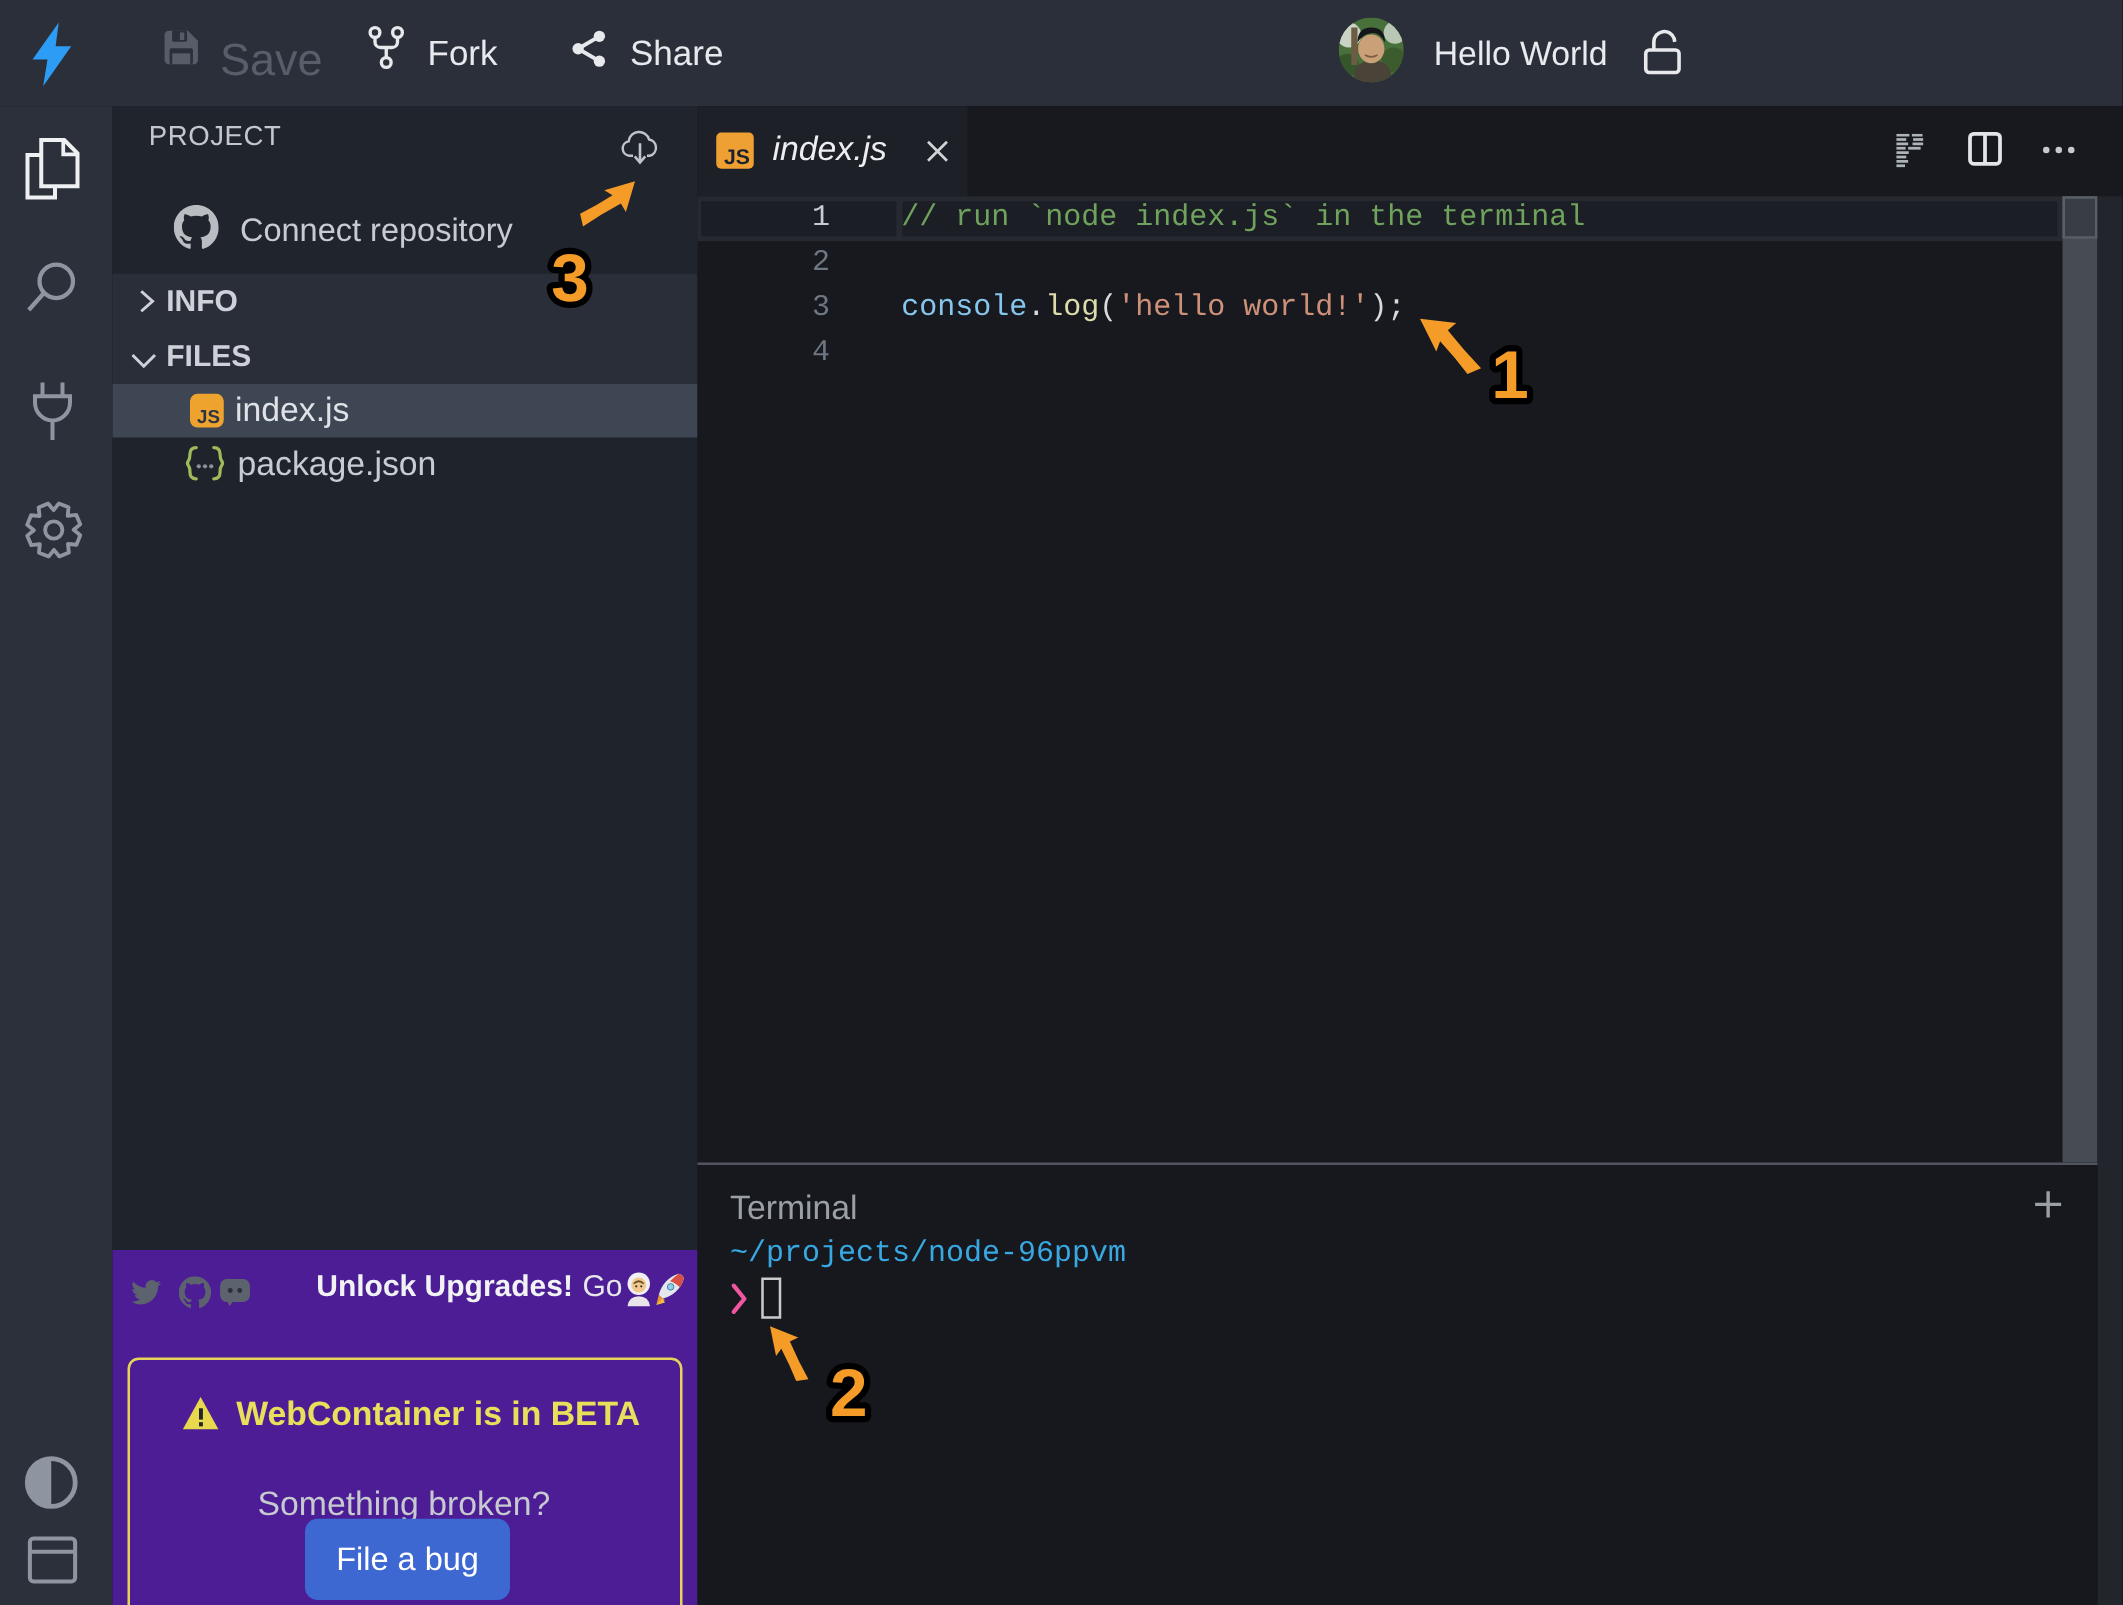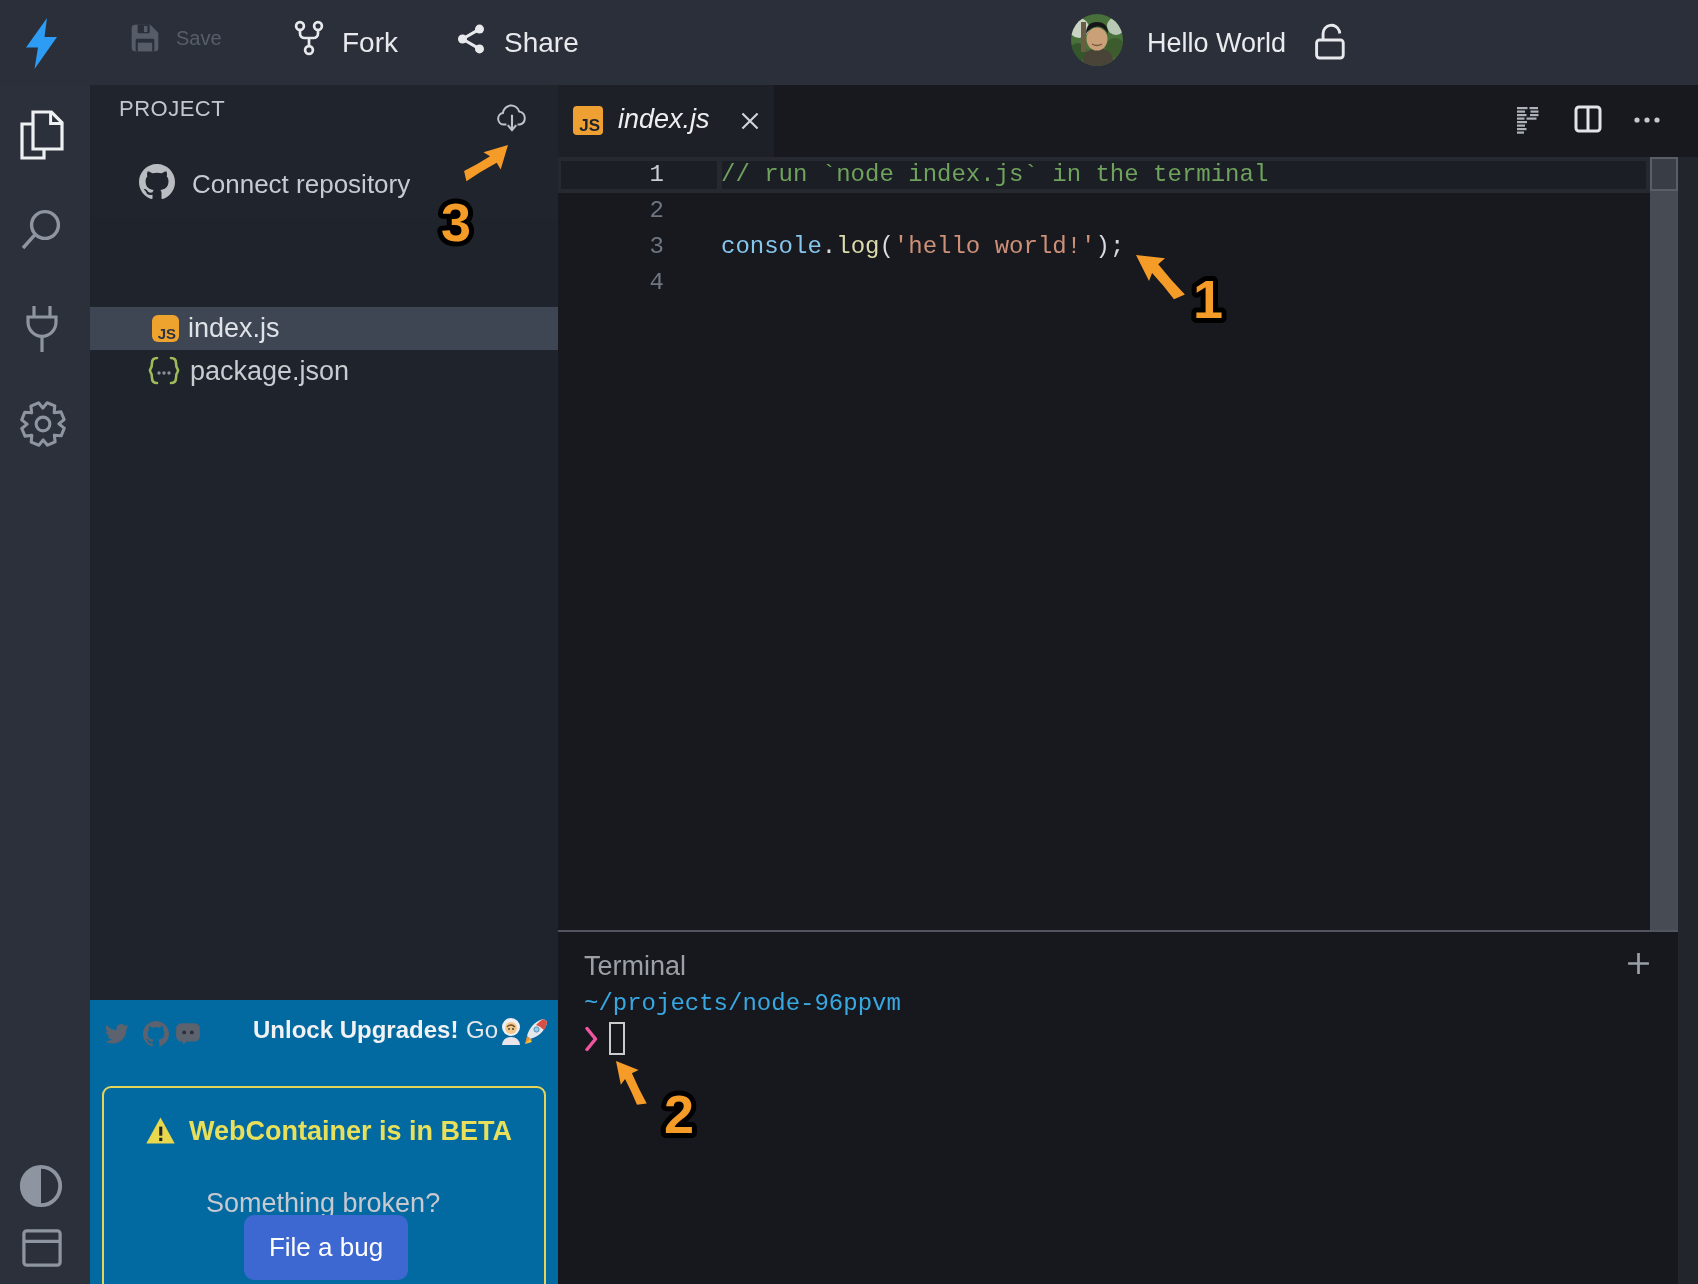--- a/index.html
+++ b/index.html
@@ -17,21 +17,21 @@
     <path d="M22 0 L1 29.5 H13 L9.5 51 L32 19 H19.5 Z" fill="#2d9cf4"></path>
   </svg>
 
   <svg class="abs" style="left:129px;top:22px;" width="32" height="32" viewBox="0 0 24 24">
     <path d="M4.5 2 H16 L22 8 V19.5 A2.5 2.5 0 0 1 19.5 22 H4.5 A2.5 2.5 0 0 1 2 19.5 V4.5 A2.5 2.5 0 0 1 4.5 2 Z" fill="#565d68"></path>
     <rect x="6.5" y="2" width="9" height="6.5" rx="0.8" fill="#2b2f39"></rect>
     <rect x="11.2" y="3" width="2.6" height="4.5" fill="#565d68"></rect>
     <rect x="5" y="12.5" width="14" height="9.5" rx="1" fill="#2b2f39"></rect>
     <rect x="6.6" y="15.5" width="10.8" height="6.5" fill="#565d68"></rect>
   </svg>
-  <div class="abs" style="left:176px;top:27px;font-size:20px;color:#575e6a;">Save</div>
+  <div class="abs" style="left:176px;top:27px;font-size:36px;color:#575e6a;">Save</div>
 
   <svg class="abs" style="left:294px;top:20px;" width="30" height="36" viewBox="0 0 20 24" fill="none" stroke="#e7e9ec" stroke-width="1.8">
     <circle cx="4" cy="4" r="2.6"></circle>
     <circle cx="16" cy="4" r="2.6"></circle>
     <circle cx="10" cy="20" r="2.6"></circle>
     <path d="M4 6.6 V9 A3 3 0 0 0 7 12 H13 A3 3 0 0 0 16 9 V6.6 M10 12 V17.4"></path>
   </svg>
   <div class="abs" style="left:342px;top:27px;font-size:28px;color:#e7e9ec;">Fork</div>
 
   <svg class="abs" style="left:454px;top:22px;" width="34" height="34" viewBox="0 0 24 24" fill="#e7e9ec">
@@ -113,20 +113,30 @@
       <path d="M8.5 16.5 H6 A4.7 4.7 0 0 1 5.6 7.2 A6.8 6.8 0 0 1 18.9 6 A5.4 5.4 0 0 1 19.5 16.5 H17.5"></path>
       <path d="M13 8.5 V20.5 M9.6 17 L13 21 L16.4 17" stroke-width="1.7"></path>
     </svg>
 
     <svg class="abs" style="left:45px;top:79px;" width="36" height="36" viewBox="0 0 16 16">
       <path fill="#b9bdc2" d="M8 0C3.58 0 0 3.58 0 8c0 3.54 2.29 6.53 5.47 7.59.4.07.55-.17.55-.38 0-.19-.01-.82-.01-1.49-2.01.37-2.53-.49-2.69-.94-.09-.23-.48-.94-.82-1.13-.28-.15-.68-.52-.01-.53.63-.01 1.08.58 1.23.82.72 1.21 1.87.87 2.33.66.07-.52.28-.87.51-1.07-1.78-.2-3.64-.89-3.64-3.95 0-.87.31-1.59.82-2.15-.08-.2-.36-1.02.08-2.12 0 0 .67-.21 2.2.82.64-.18 1.32-.27 2-.27s1.36.09 2 .27c1.53-1.04 2.2-.82 2.2-.82.44 1.1.16 1.92.08 2.12.51.56.82 1.27.82 2.15 0 3.07-1.87 3.75-3.65 3.95.29.25.54.73.54 1.48 0 1.07-.01 1.93-.01 2.2 0 .21.15.46.55.38A8.01 8.01 0 0 0 16 8c0-4.42-3.58-8-8-8z"></path>
     </svg>
     <div class="abs" style="left:98px;top:84px;font-size:26px;color:#c7cbd1;">Connect repository</div>
   </div>
 
+  <div class="abs" style="left:0;top:134px;width:468px;height:88px;background:#2a2e38;">
+    <svg class="abs" style="left:16px;top:11px;" width="22" height="22" viewBox="0 0 22 22" fill="none" stroke="#ced2d8" stroke-width="2.4">
+        <path d="M7 3 L16 11 L7 19"></path>
+      </svg>
+    <div class="abs" style="left:43px;top:9px;font-size:24px;font-weight:bold;color:#ced2d8;">INFO</div>
+    <svg class="abs" style="left:13px;top:58px;" width="24" height="22" viewBox="0 0 24 22" fill="none" stroke="#ced2d8" stroke-width="2.4">
+        <path d="M3 7 L12 16 L21 7"></path>
+      </svg>
+    <div class="abs" style="left:43px;top:53px;font-size:24px;font-weight:bold;color:#ced2d8;">FILES</div>
+  </div>
 
   <div class="abs" style="left:0;top:222px;width:468px;height:43px;background:#3e4553;">
     <div class="abs" style="left:62px;top:8px;width:27px;height:27px;background:#efa32f;border-radius:6px;">
       <div class="abs" style="right:3px;bottom:0px;font-size:15px;font-weight:bold;color:#2d3442;">JS</div>
     </div>
     <div class="abs" style="left:98px;top:6px;font-size:27px;color:#dfe2e7;">index.js</div>
   </div>
 
   <div class="abs" style="left:0;top:265px;width:468px;height:43px;">
     <svg class="abs" style="left:58px;top:6px;" width="32" height="31" viewBox="0 0 32 31">
@@ -136,21 +146,21 @@
       </g>
       <g fill="#8b9199">
         <circle cx="11" cy="17" r="1.7"></circle>
           <circle cx="16" cy="17" r="1.7"></circle>
           <circle cx="21" cy="17" r="1.7"></circle>
       </g>
     </svg>
     <div class="abs" style="left:100px;top:6px;font-size:27px;color:#c7ccd1;">package.json</div>
   </div>
 
-  <div class="abs" style="left:0;top:915px;width:468px;height:284px;background:#0369a1;">
+  <div class="abs" style="left:0;top:915px;width:468px;height:284px;background:#4c1d95;">
 
     <svg class="abs" style="left:14px;top:21px;" width="26" height="26" viewBox="0 0 24 24" fill="#5c636e">
       <path d="M23 5.1c-.8.37-1.7.62-2.6.73a4.5 4.5 0 0 0 2-2.5c-.9.52-1.85.9-2.9 1.1A4.5 4.5 0 0 0 11.7 8.5 12.8 12.8 0 0 1 2.4 3.8a4.5 4.5 0 0 0 1.4 6 4.4 4.4 0 0 1-2-.56v.06a4.5 4.5 0 0 0 3.6 4.4 4.6 4.6 0 0 1-2 .08 4.5 4.5 0 0 0 4.2 3.1A9 9 0 0 1 1 18.8a12.7 12.7 0 0 0 6.9 2c8.3 0 12.8-6.9 12.8-12.8v-.6c.9-.63 1.6-1.43 2.3-2.3z"></path>
     </svg>
     <svg class="abs" style="left:53px;top:21px;" width="26" height="26" viewBox="0 0 16 16">
       <path fill="#5c636e" d="M8 0C3.58 0 0 3.58 0 8c0 3.54 2.29 6.53 5.47 7.59.4.07.55-.17.55-.38 0-.19-.01-.82-.01-1.49-2.01.37-2.53-.49-2.69-.94-.09-.23-.48-.94-.82-1.13-.28-.15-.68-.52-.01-.53.63-.01 1.08.58 1.23.82.72 1.21 1.87.87 2.33.66.07-.52.28-.87.51-1.07-1.78-.2-3.64-.89-3.64-3.95 0-.87.31-1.59.82-2.15-.08-.2-.36-1.02.08-2.12 0 0 .67-.21 2.2.82.64-.18 1.32-.27 2-.27s1.36.09 2 .27c1.53-1.04 2.2-.82 2.2-.82.44 1.1.16 1.92.08 2.12.51.56.82 1.27.82 2.15 0 3.07-1.87 3.75-3.65 3.95.29.25.54.73.54 1.48 0 1.07-.01 1.93-.01 2.2 0 .21.15.46.55.38A8.01 8.01 0 0 0 16 8c0-4.42-3.58-8-8-8z"></path>
     </svg>
     <svg class="abs" style="left:85px;top:22px;" width="26" height="24" viewBox="0 0 24 22" fill="#5c636e">
       <rect x="1" y="1" width="22" height="17" rx="5"></rect>
       <path d="M8 21 L11 17 H6 Z"></path>

